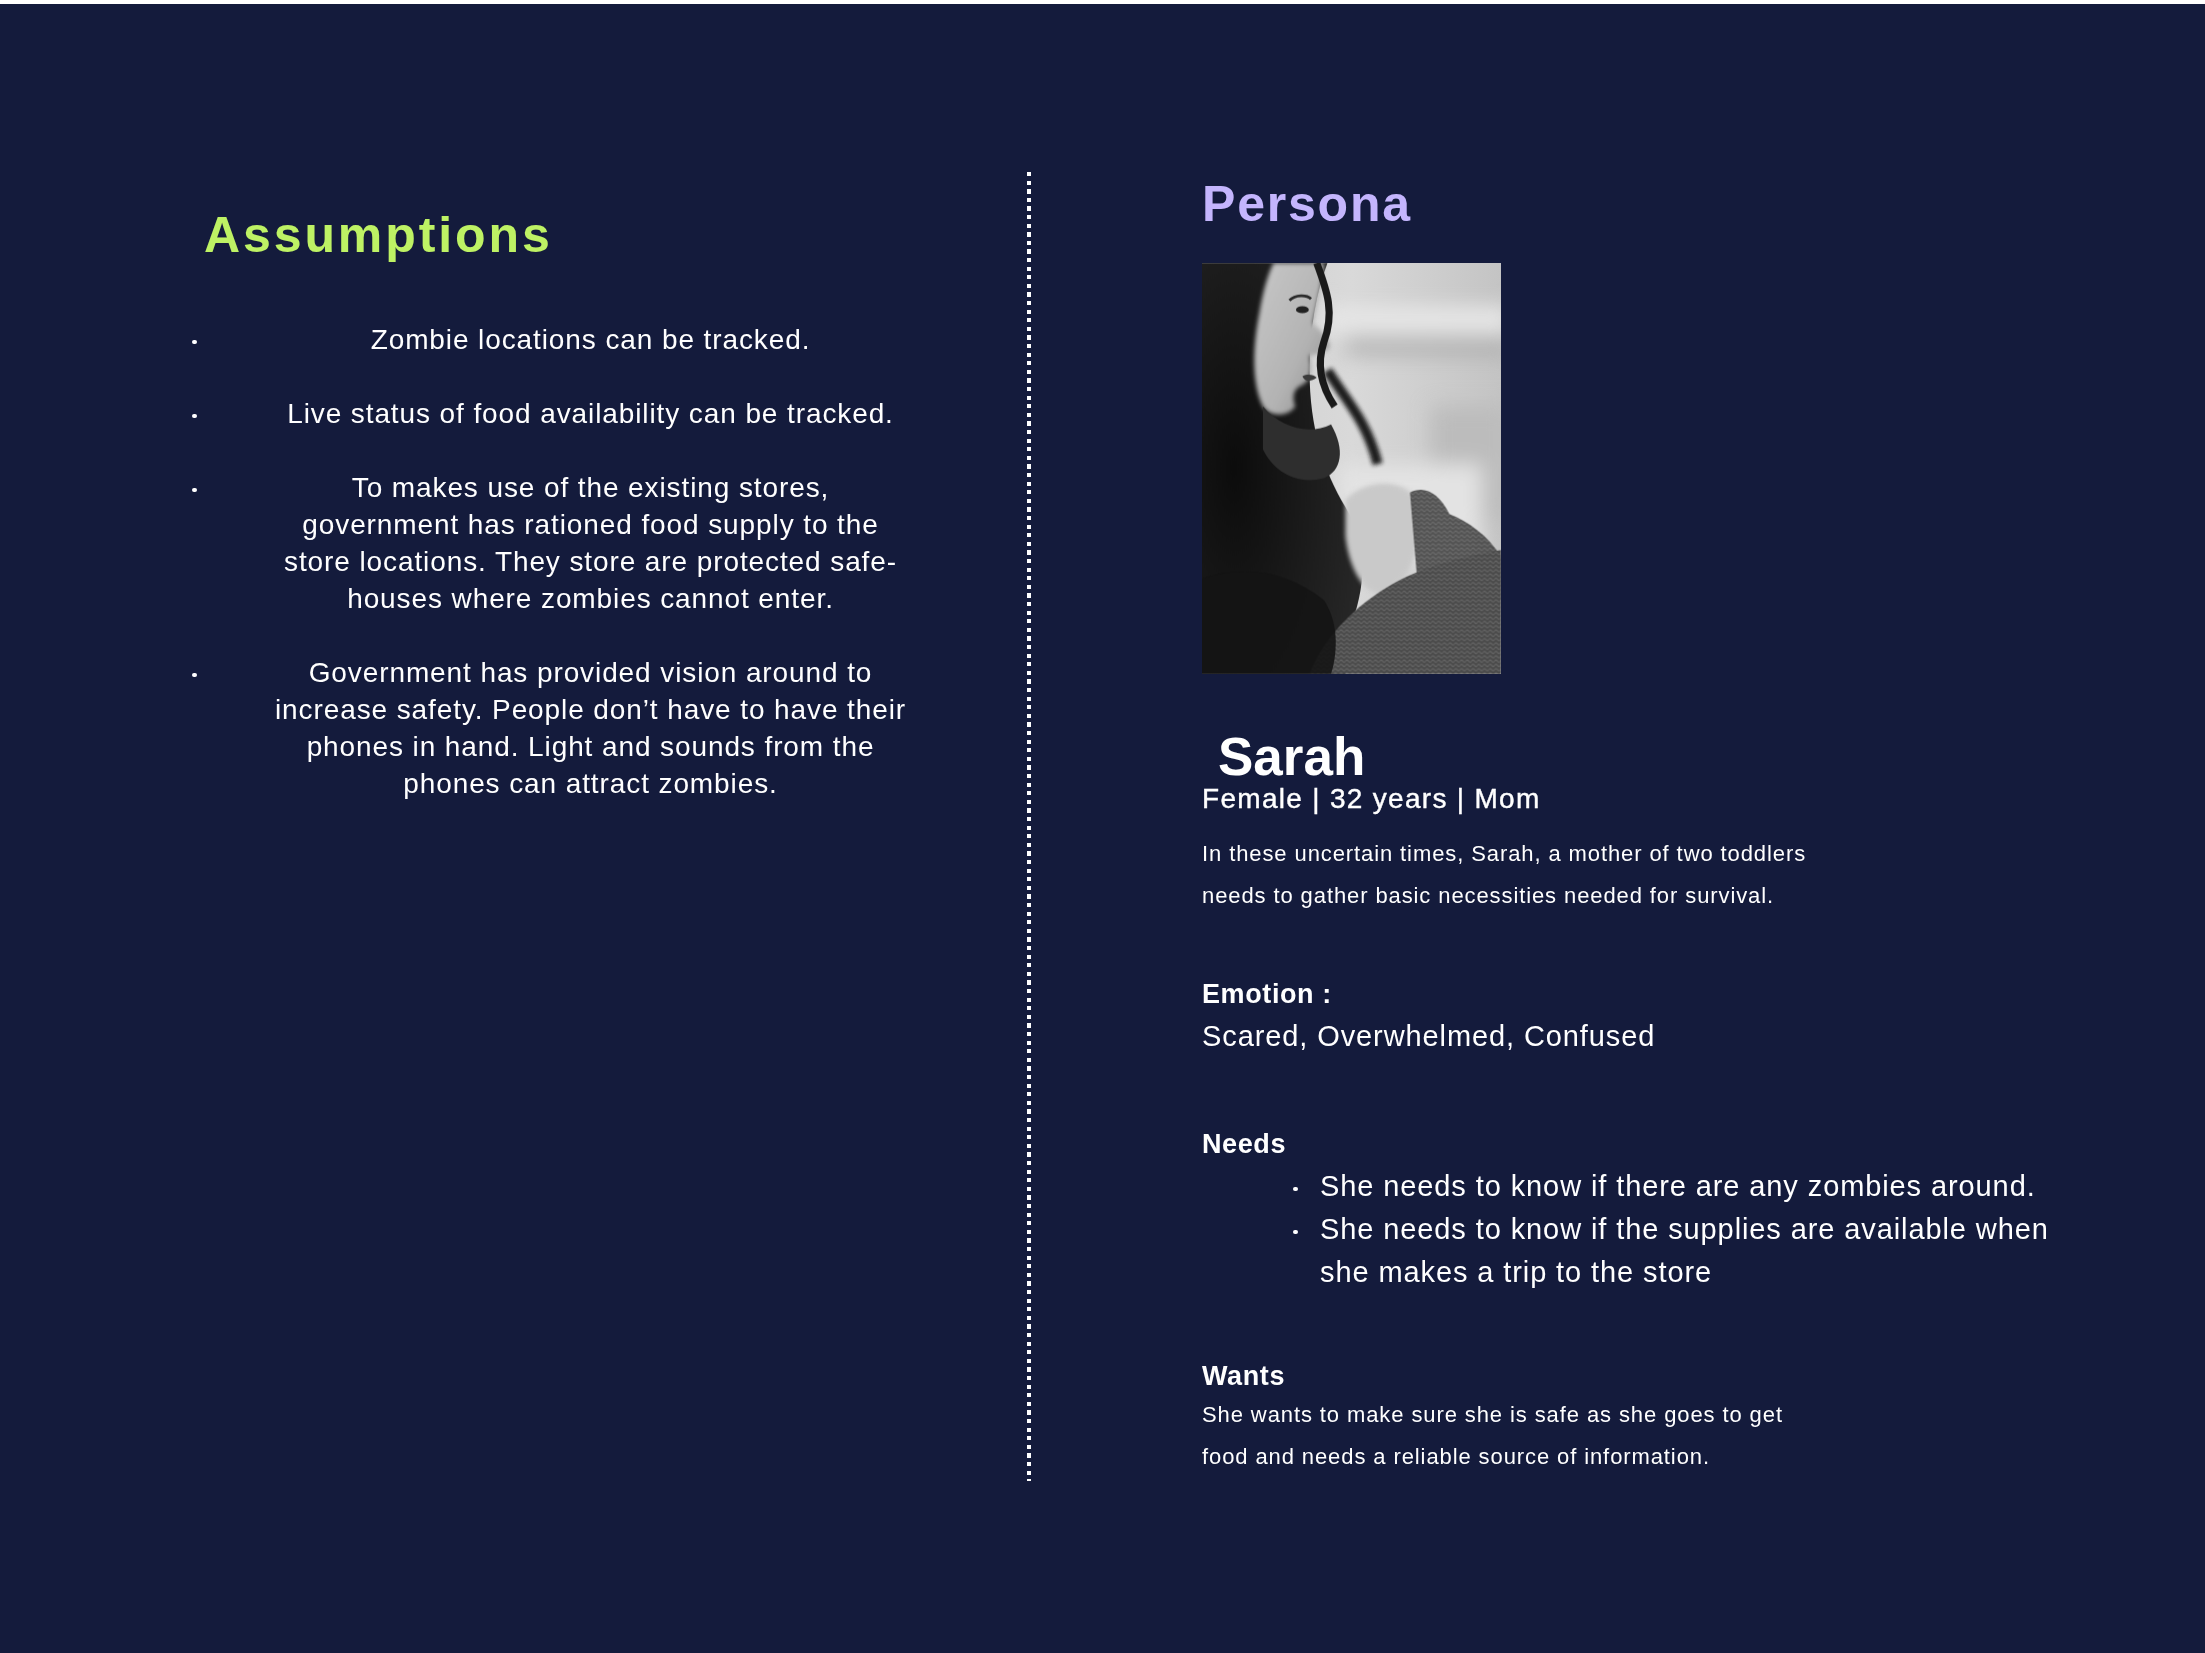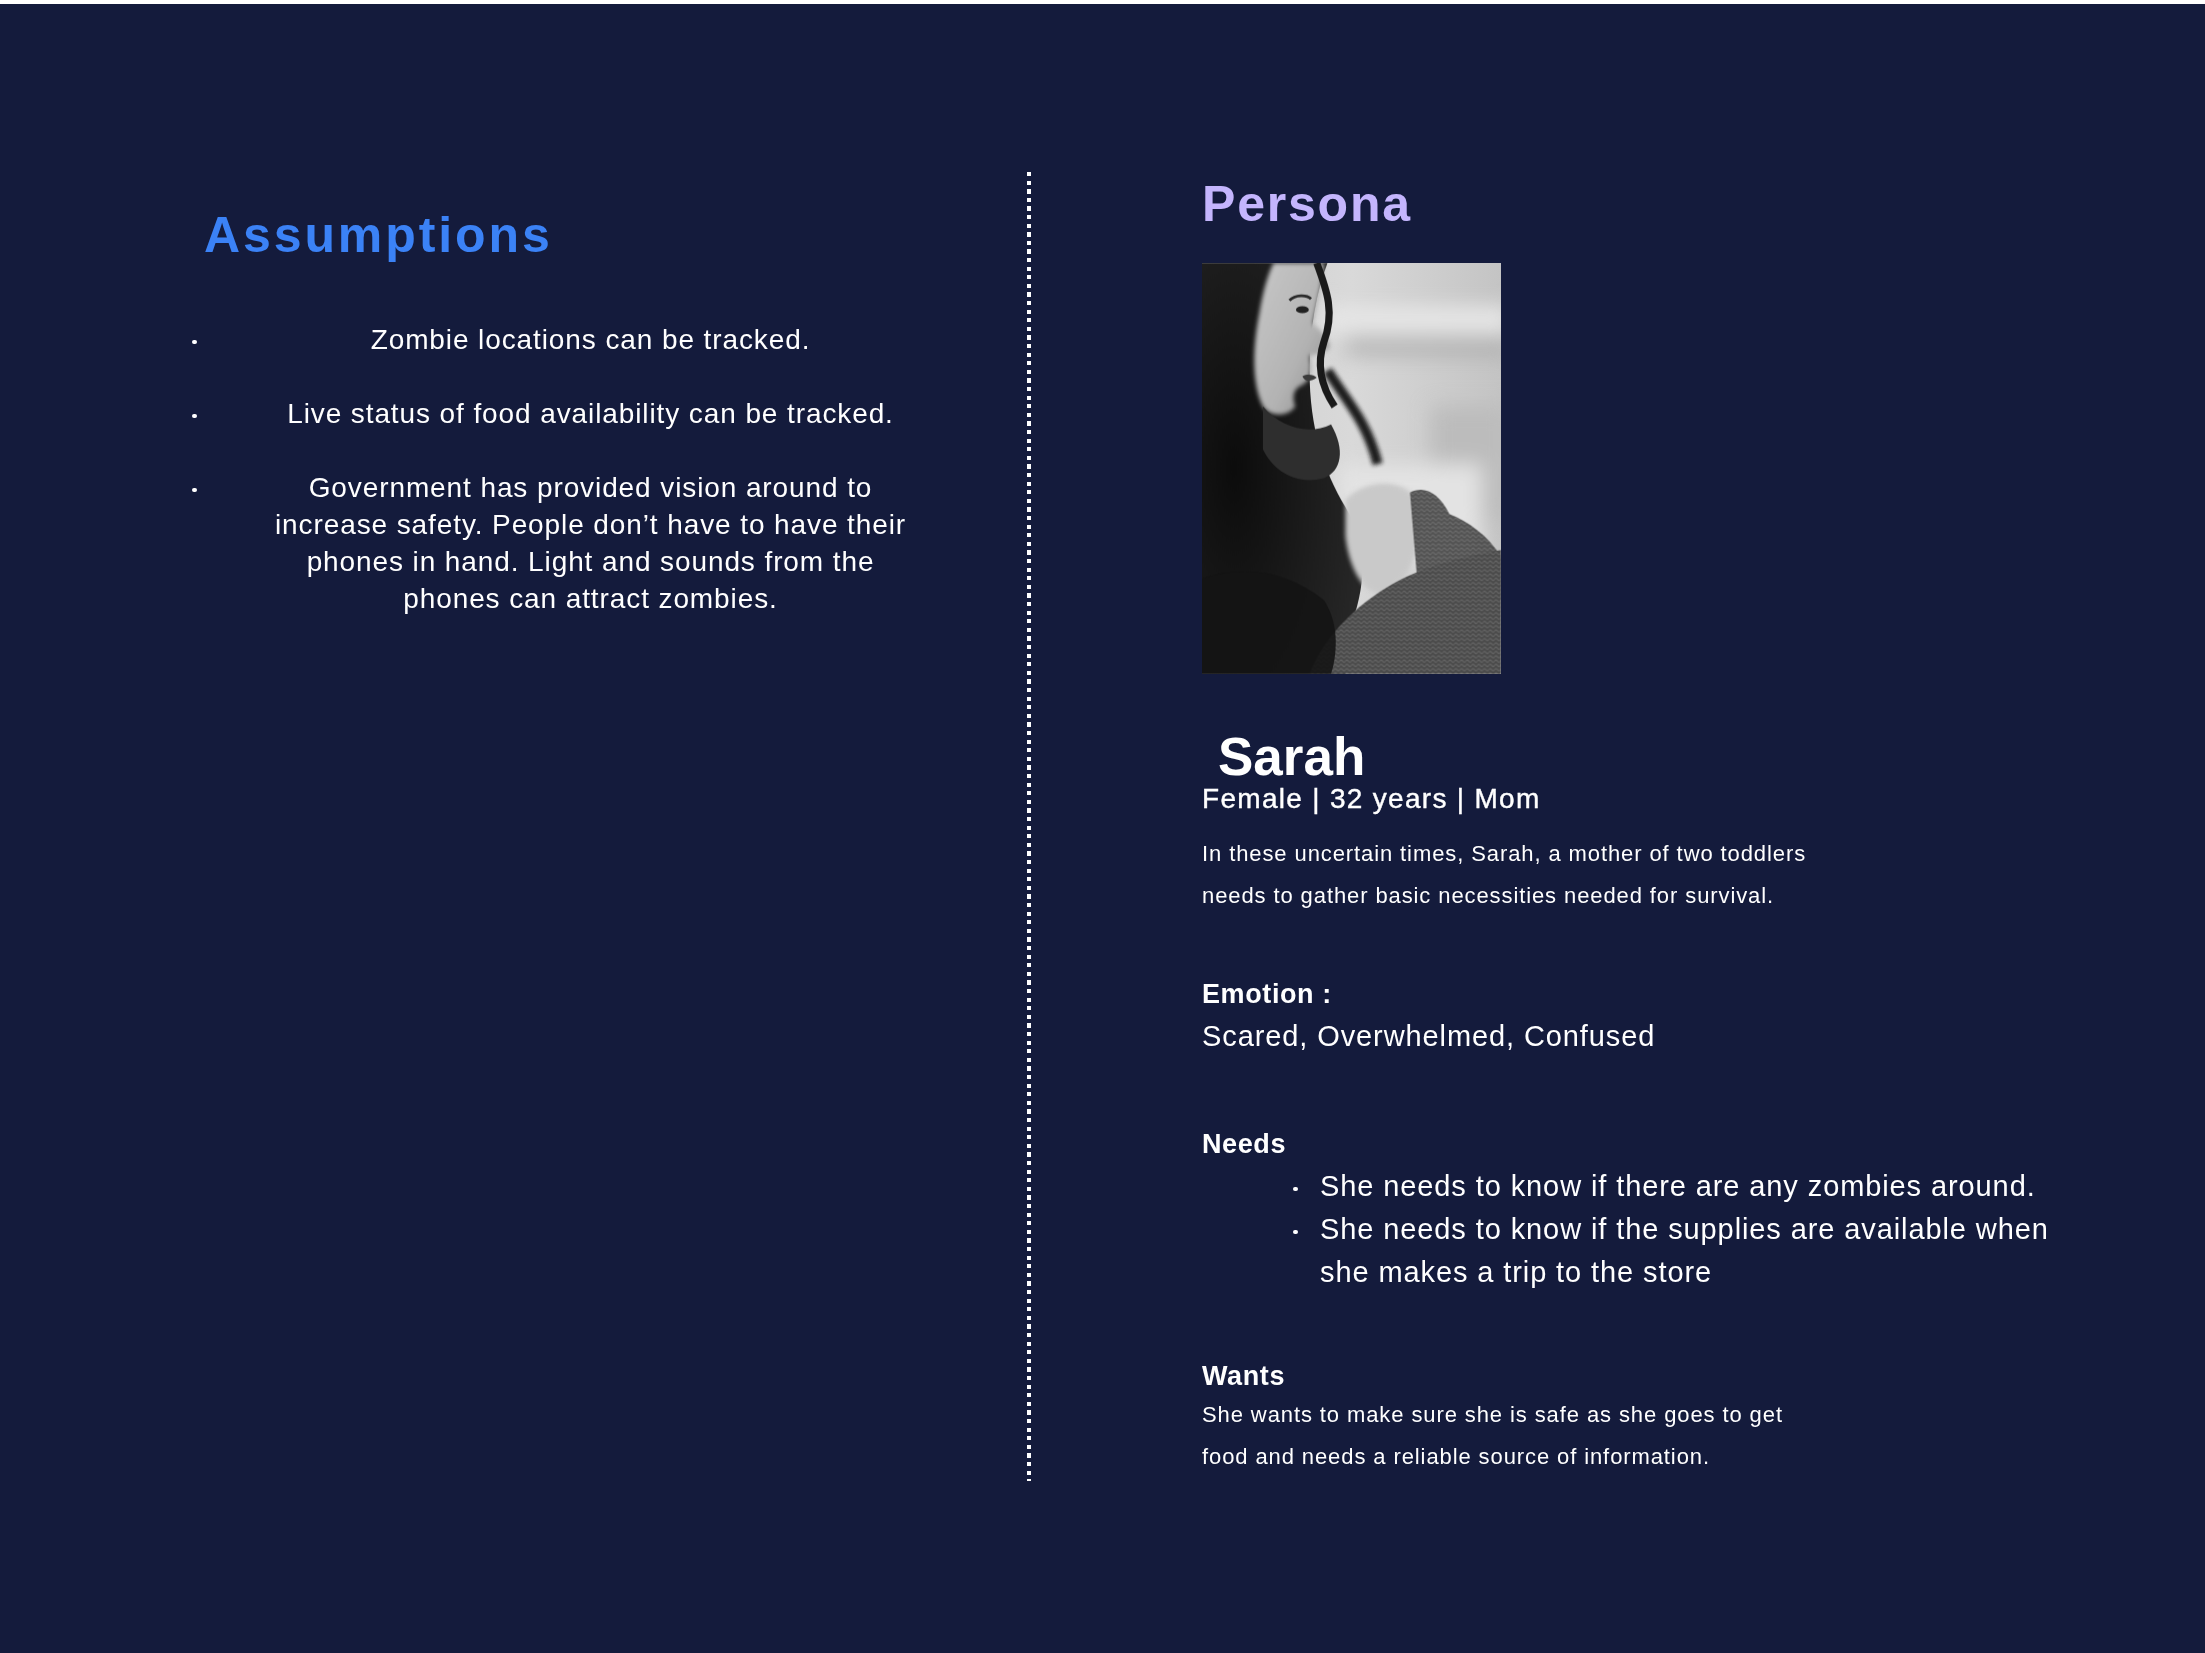--- a/index.html
+++ b/index.html
@@ -124,30 +124,37 @@
   .needs-list .bullet-dot { left: -26.6px; top: 22px; }
   #wants-label { top: 1363px; }
   #wants-text { top: 1394px; }
 </style>
 </head>
 <body>
 
 <div class="top-strip"></div>
 
 <section>
-  <h1 id="assumptions-title" class="section-title" style="color:#3b82f6">Assumptions</h1>
+  <h1 id="assumptions-title" class="section-title" style="color:#bef264">Assumptions</h1>
 
   <ul class="assumption-list">
     <li>
       <span class="bullet-dot"></span>
       <span class="line">Zombie locations  can be tracked.</span>
     </li>
     <li>
       <span class="bullet-dot"></span>
       <span class="line">Live status of food availability can be tracked.</span>
+    </li>
+    <li>
+      <span class="bullet-dot"></span>
+      <span class="line">To makes use of the existing stores,</span>
+      <span class="line">government has rationed food supply to the</span>
+      <span class="line">store locations. They store are protected safe-</span>
+      <span class="line">houses where zombies cannot enter.</span>
     </li>
     <li>
       <span class="bullet-dot"></span>
       <span class="line">Government has provided vision around to</span>
       <span class="line">increase safety. People don’t have to have their</span>
       <span class="line">phones in hand. Light and sounds from the</span>
       <span class="line">phones can attract zombies.</span>
     </li>
   </ul>
 </section>

